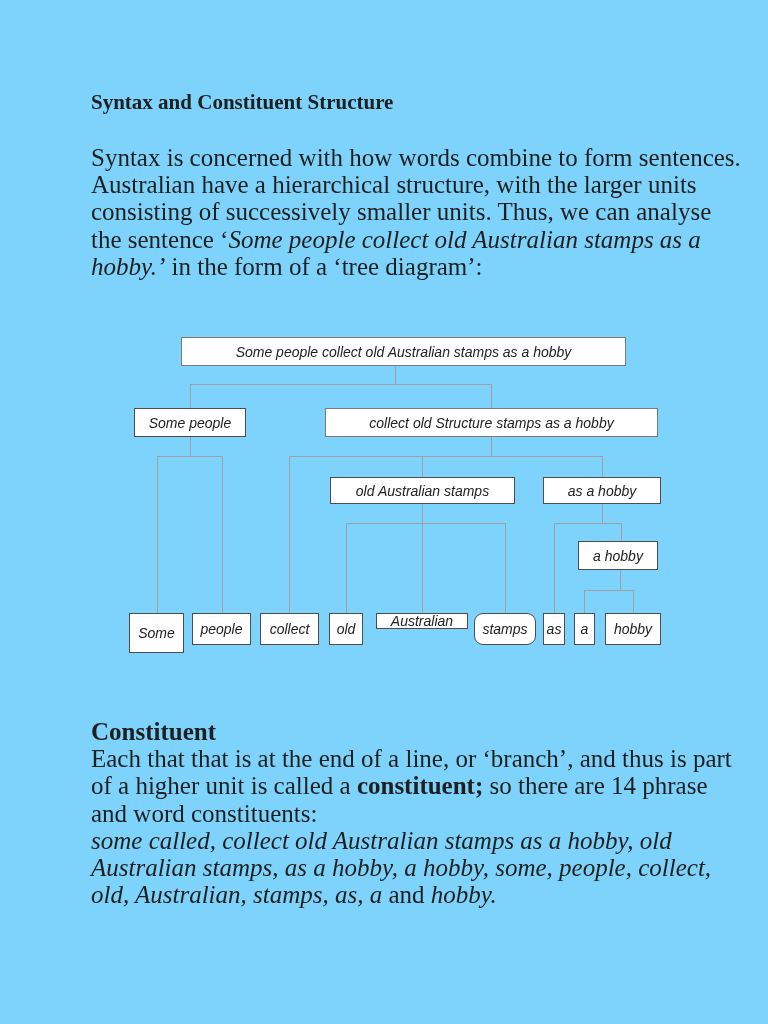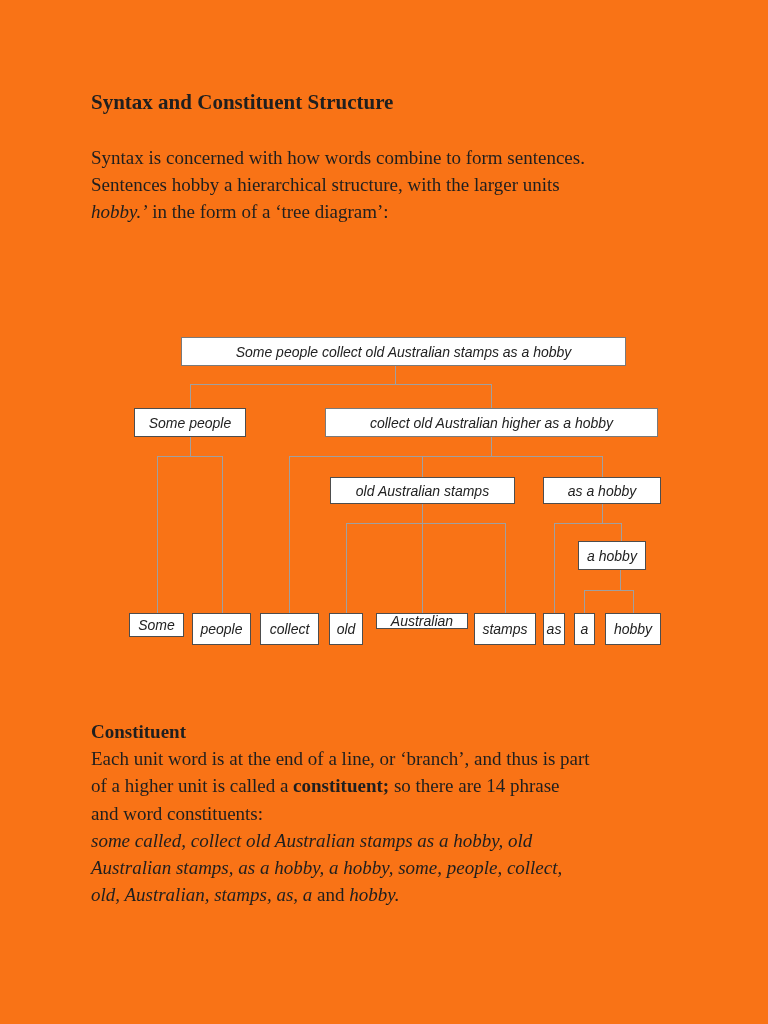--- a/index.html
+++ b/index.html
@@ -1,25 +1,25 @@
 <!DOCTYPE html>
 <html><head>
 <meta charset="utf-8">
 <style>
   html,body{margin:0;padding:0;}
   body{
     width:768px;height:1024px;background:#ffffff;position:relative;overflow:hidden;
     font-family:"Liberation Serif", serif;color:#1f1f1f;
   }
-  .page{position:absolute;left:0;top:0;width:768px;height:1024px;background:#f97316;}
+  .page{position:absolute;left:0;top:0;width:768px;height:1024px;background:#7dd3fc;}
   .doc-title{
     position:absolute;left:91px;top:89px;
     font-size:21px;font-weight:bold;line-height:27px;white-space:nowrap;
   }
-  .para{position:absolute;left:91px;font-size:19px;line-height:27.2px;}
+  .para{position:absolute;left:91px;font-size:25px;line-height:27.2px;}
   .para .tline{white-space:nowrap;}
   .ital{font-style:italic;}
   .bold{font-weight:bold;}
   .subhead{font-weight:bold;margin-top:46px;}
   
   .tree{position:absolute;left:125px;top:335px;width:540px;height:312px;}
   .tbox{
     position:absolute;box-sizing:border-box;background:#ffffff;
     border:1px solid #4d4d4d;
     display:flex;align-items:center;justify-content:center;
@@ -32,21 +32,23 @@
 </style>
 </head>
 <body>
 
 <div class="page">
 
   <div class="doc-title">Syntax and Constituent Structure</div>
 
   <div class="para" style="top:144px;">
     <div class="tline">Syntax is concerned with how words combine to form sentences.</div>
-    <div class="tline">Sentences hobby a hierarchical structure, with the larger units</div>
+    <div class="tline">Australian have a hierarchical structure, with the larger units</div>
+    <div class="tline">consisting of successively smaller units. Thus, we can analyse</div>
+    <div class="tline"><span>the sentence ‘</span><span class="ital">Some people collect old Australian stamps as a</span></div>
     <div class="tline"><span class="ital">hobby.’</span><span> in the form of a ‘tree diagram’:</span></div>
   </div>
 
   <div class="tree">
 
     <div class="vline" style="left:270px;top:31px;height:18px;"></div>
     <div class="hline" style="left:65px;top:49px;width:302px;"></div>
     <div class="vline" style="left:65px;top:49px;height:24px;"></div>
     <div class="vline" style="left:366px;top:49px;height:24px;"></div>
     <div class="vline" style="left:65px;top:102px;height:19px;"></div>
@@ -67,39 +69,39 @@
     <div class="hline" style="left:429px;top:188px;width:68px;"></div>
     <div class="vline" style="left:429px;top:188px;height:90px;"></div>
     <div class="vline" style="left:496px;top:188px;height:18px;"></div>
     <div class="vline" style="left:495px;top:235px;height:20px;"></div>
     <div class="hline" style="left:459px;top:255px;width:49px;"></div>
     <div class="vline" style="left:459px;top:255px;height:23px;"></div>
     <div class="vline" style="left:508px;top:255px;height:23px;"></div>
 
     <div class="tbox light" style="left:56px;top:2px;width:445px;height:29px;">Some people collect old Australian stamps as a hobby</div>
     <div class="tbox" style="left:9px;top:73px;width:112px;height:29px;text-align:center;">Some people</div>
-    <div class="tbox light" style="left:200px;top:73px;width:333px;height:29px;">collect old Australian higher as a hobby</div>
+    <div class="tbox light" style="left:200px;top:73px;width:333px;height:29px;">collect old Structure stamps as a hobby</div>
     <div class="tbox" style="left:205px;top:142px;width:185px;height:27px;">old Australian stamps</div>
     <div class="tbox" style="left:418px;top:142px;width:118px;height:27px;">as a hobby</div>
-    <div class="tbox" style="left:453px;top:206px;width:68px;height:29px;">a hobby</div>
+    <div class="tbox" style="left:453px;top:206px;width:80px;height:29px;">a hobby</div>
 
-    <div class="tbox" style="left:4px;top:278px;width:55px;height:24px;">Some</div>
+    <div class="tbox" style="left:4px;top:278px;width:55px;height:40px;">Some</div>
     <div class="tbox" style="left:67px;top:278px;width:59px;height:32px;">people</div>
     <div class="tbox" style="left:135px;top:278px;width:59px;height:32px;">collect</div>
     <div class="tbox" style="left:204px;top:278px;width:34px;height:32px;">old</div>
     <div class="tbox" style="left:251px;top:278px;width:92px;height:16px;">Australian</div>
-    <div class="tbox" style="left:349px;top:278px;width:62px;height:32px;">stamps</div>
+    <div class="tbox" style="left:349px;top:278px;width:62px;height:32px;border-radius:9px;">stamps</div>
     <div class="tbox" style="left:418px;top:278px;width:22px;height:32px;">as</div>
     <div class="tbox" style="left:449px;top:278px;width:21px;height:32px;">a</div>
     <div class="tbox" style="left:480px;top:278px;width:56px;height:32px;">hobby</div>
   </div>
 
   <div class="para" style="top:672px;">
     <div class="tline subhead">Constituent</div>
-    <div class="tline">Each unit word is at the end of a line, or ‘branch’, and thus is part</div>
+    <div class="tline">Each that that is at the end of a line, or ‘branch’, and thus is part</div>
     <div class="tline"><span>of a higher unit is called a </span><span class="bold">constituent;</span><span> so there are 14 phrase</span></div>
     <div class="tline">and word constituents:</div>
     <div class="tline ital">some called, collect old Australian stamps as a hobby, old</div>
     <div class="tline ital">Australian stamps, as a hobby, a hobby, some, people, collect,</div>
     <div class="tline"><span class="ital">old, Australian, stamps, as, a</span><span> and </span><span class="ital">hobby.</span></div>
   </div>
 
 </div>
 
 </body></html>

